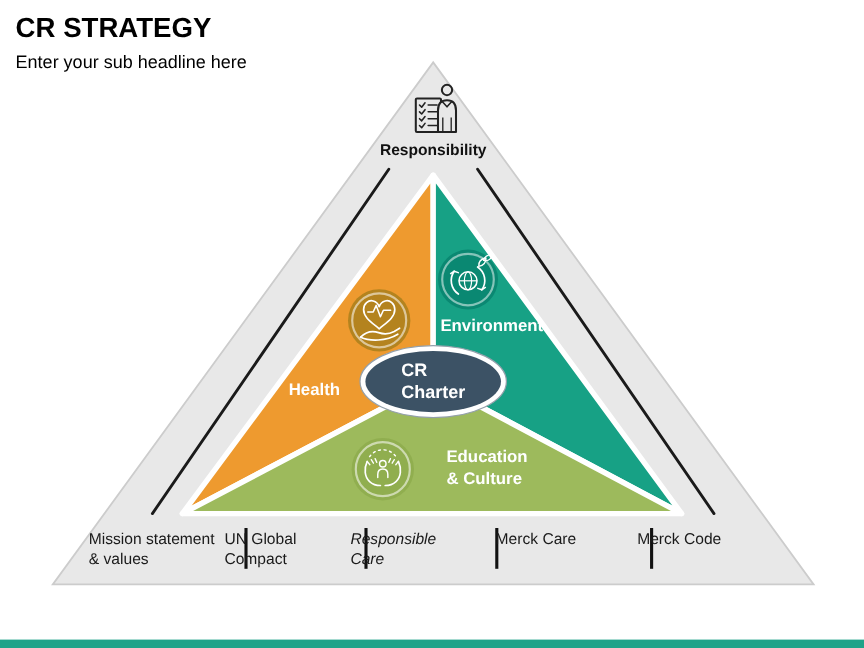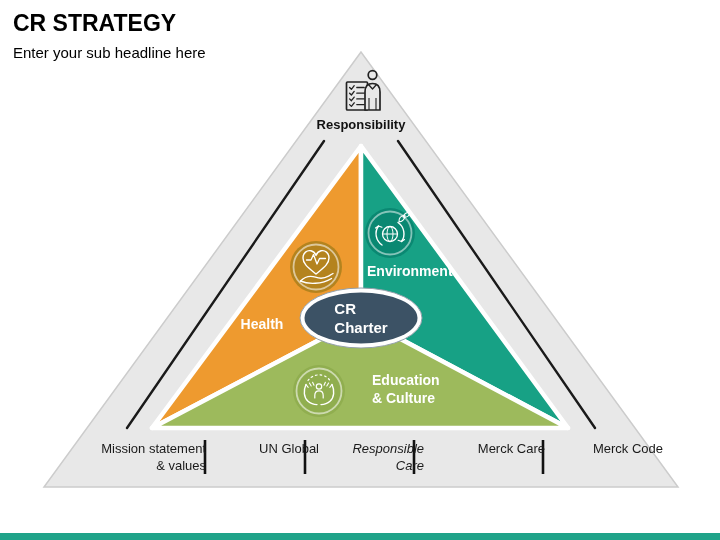--- a/index.html
+++ b/index.html
@@ -9,21 +9,21 @@
   .title{left:13px;top:10px;font-size:23px;font-weight:700;color:#000;}
   .subtitle{left:13px;top:44px;font-size:15px;font-weight:400;color:#000;}
   .resp-label{left:361px;top:117px;transform:translateX(-50%);
               font-size:13px;font-weight:700;color:#111;white-space:nowrap;}
   .sec-label{color:#fff;font-weight:700;font-size:14px;white-space:nowrap;}
   .health-label{left:262px;top:316px;transform:translateX(-50%);}
   .env-label{left:367px;top:263px;}
   .edu-label{left:340px;top:371px;line-height:18px;margin-left:32px;}
   .ellipse-text{left:361px;top:318px;transform:translate(-50%,-50%);
                 text-align:left;color:#fff;font-weight:700;font-size:15px;line-height:19px;white-space:nowrap;}
-  .foundation-item{top:440px;width:132px;margin-left:-66px;text-align:right;
+  .foundation-item{top:440px;width:132px;margin-left:-66px;text-align:left;
                    font-size:13px;line-height:17px;color:#1a1a1a;}
   svg{position:absolute;left:0;top:0;}
 </style>
 </head>
 <body>
 
 <div class="slide">
 
   <svg width="720" height="540" viewBox="0 0 720 540">
 
@@ -116,20 +116,21 @@
     <div>CR</div>
     <div>Charter</div>
   </div>
 
   <div class="abs foundation-item" style="left:140px;">
     <div>Mission statement</div>
     <div>&amp; values</div>
   </div>
   <div class="abs foundation-item" style="left:253px;">
     <div>UN Global</div>
+    <div>Compact</div>
   </div>
   <div class="abs foundation-item" style="left:358px;font-style:italic;">
     <div>Responsible</div>
     <div>Care</div>
   </div>
   <div class="abs foundation-item" style="left:479px;">
     <div>Merck Care</div>
   </div>
   <div class="abs foundation-item" style="left:597px;">
     <div>Merck Code</div>

